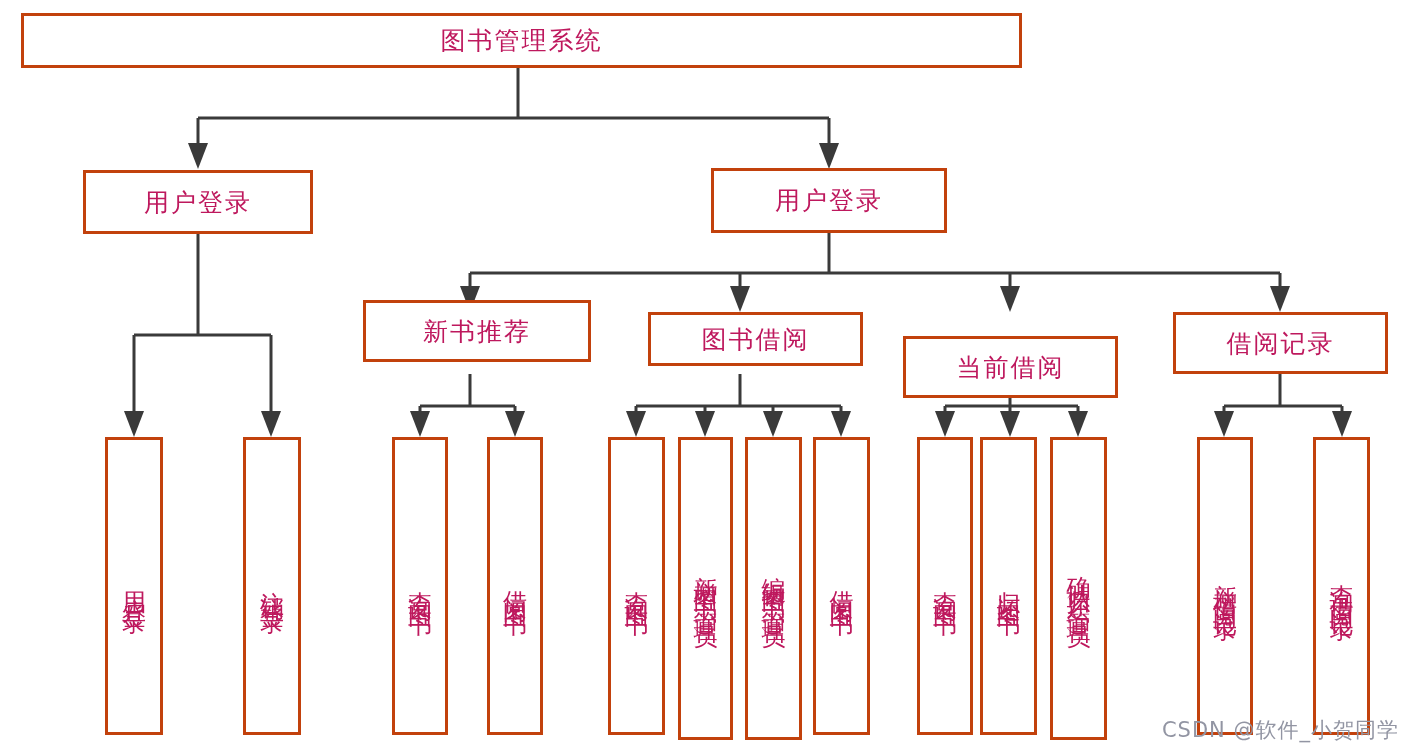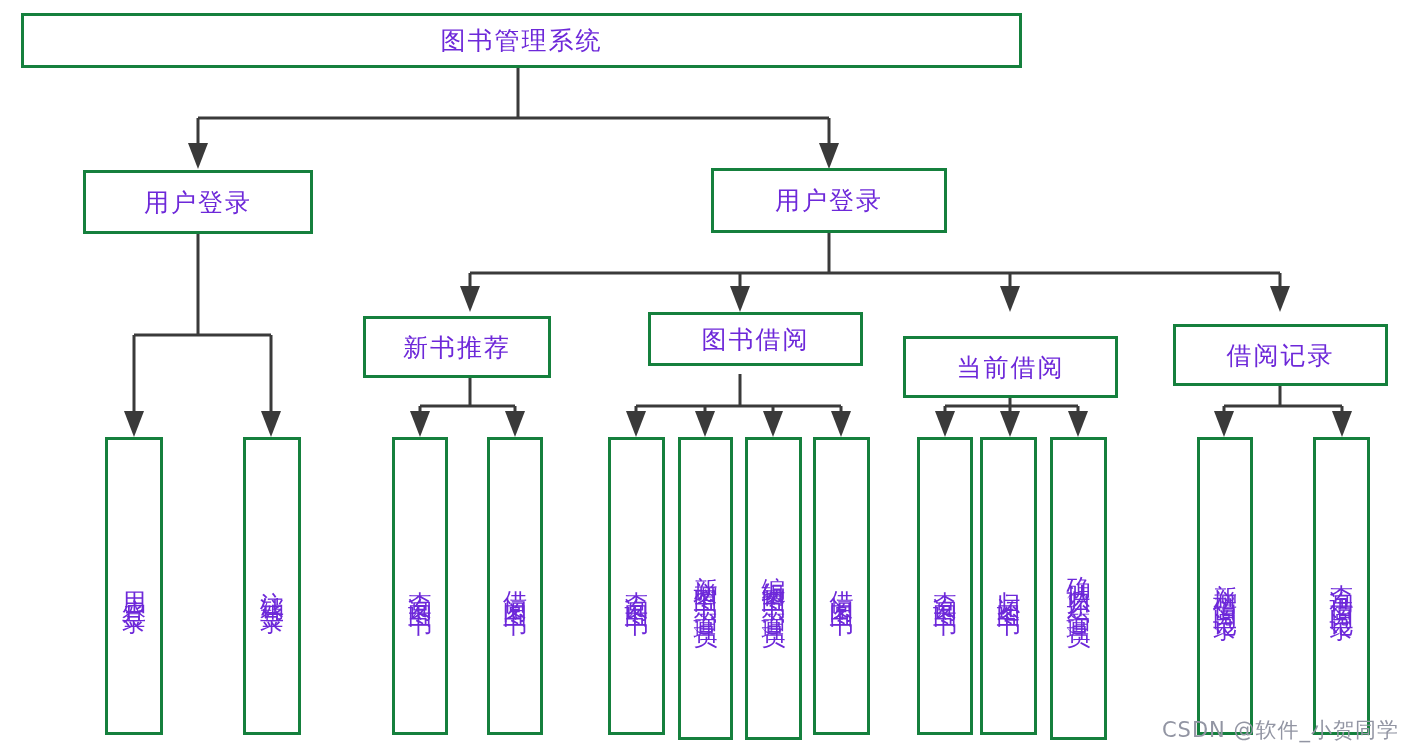--- a/index.html
+++ b/index.html
@@ -3,36 +3,36 @@
 <meta charset="utf-8">
 <style>
   html,body{margin:0;padding:0;}
   body{
     width:1405px;height:747px;position:relative;background:#ffffff;overflow:hidden;
     font-family:"DejaVu Sans","Liberation Sans",sans-serif;
   }
   #connectors{position:absolute;left:0;top:0;z-index:0;}
   .box{
     position:absolute;box-sizing:border-box;background:#ffffff;
-    border:3px solid #15803d;color:#6d28d9;
+    border:3px solid #c2410c;color:#be185d;
     display:flex;align-items:center;justify-content:center;z-index:1;
   }
   .hbox{font-size:25px;letter-spacing:2px;}
   .vtext{
     writing-mode:vertical-rl;text-orientation:mixed;
     font-size:24px;letter-spacing:7px;line-height:1;white-space:nowrap;
   }
   
   .b-root{left:21px;top:13px;width:1001px;height:55px;}
   .b-l2a{left:83px;top:170px;width:230px;height:64px;}
   .b-l2b{left:711px;top:168px;width:236px;height:65px;}
-  .b-l3a{left:363px;top:316px;width:188px;height:62px;}
+  .b-l3a{left:363px;top:300px;width:228px;height:62px;}
   .b-l3b{left:648px;top:312px;width:215px;height:54px;}
   .b-l3c{left:903px;top:312px;width:215px;height:62px;margin-top:24px;}
-  .b-l3d{left:1173px;top:312px;width:215px;height:62px;margin-top:12px;}
+  .b-l3d{left:1173px;top:312px;width:215px;height:62px;}
   
   .vbox{top:437px;height:298px;}
   .vbox.tall{height:303px;}
   .b-a1{left:105px;width:58px;}
   .b-a2{left:243px;width:58px;}
   .b-b1{left:392px;width:56px;}
   .b-b2{left:487px;width:56px;}
   .b-c1{left:608px;width:57px;}
   .b-c2{left:678px;width:55px;}
   .b-c3{left:745px;width:57px;}

